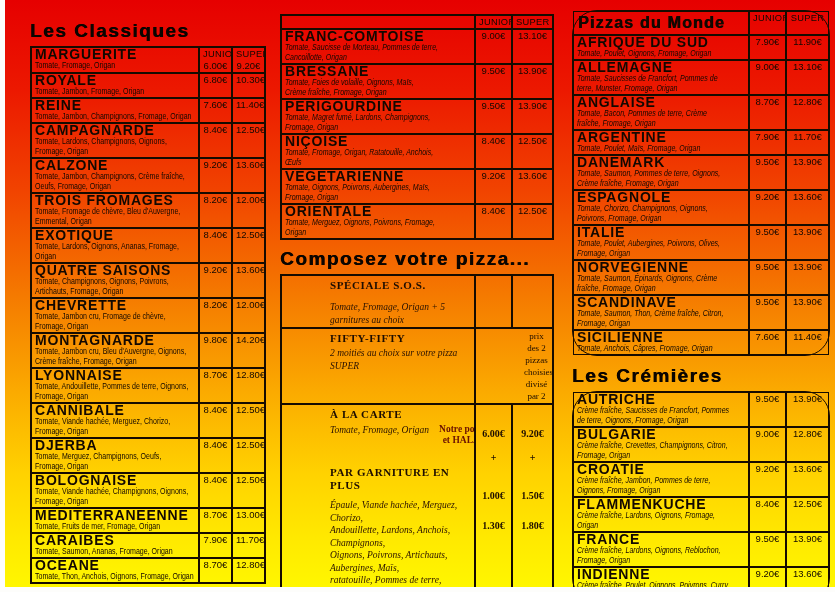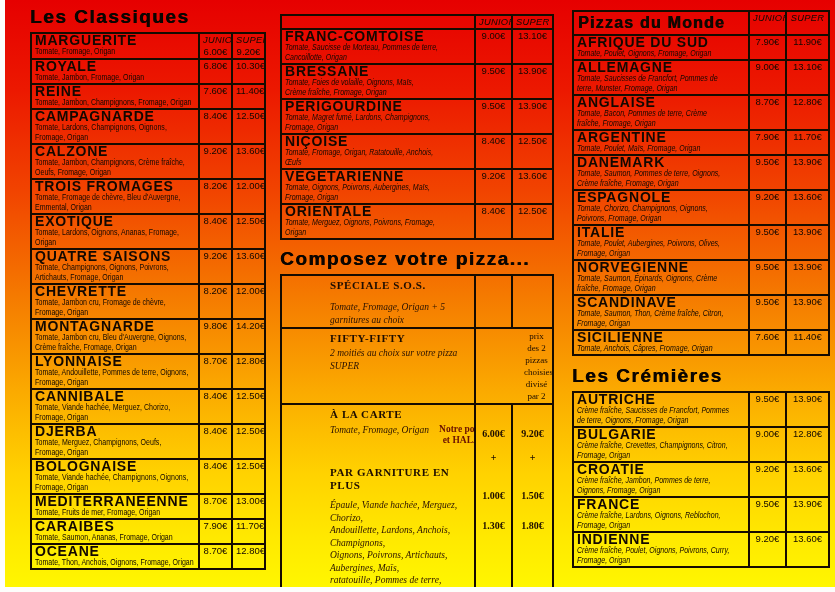--- a/index.html
+++ b/index.html
@@ -12,32 +12,32 @@
   .edge-left{left:0;top:0;width:5px;height:100%;}
   .edge-bottom{left:0;bottom:0;width:100%;height:5px;}
   .cols{position:relative;display:flex;box-sizing:border-box;padding:4px 6px 8px 30px;}
   .col{flex:none;}
   .col-left{width:234px;margin-right:16px;}
   .col-mid{width:272px;margin-right:20px;}
   .col-right{width:256px;}
   .col-mid > .menu:first-child{margin-top:10px;}
   .col-right > .menu:first-child{margin-top:6px;}
 
-  h1.fancy{font-weight:900;font-size:19px;line-height:21px;letter-spacing:1.5px;margin:2px 0 5px 0;color:#0a0500;text-shadow:0.6px 0 #0a0500;}
+  h1.fancy{font-weight:900;font-size:19px;line-height:21px;letter-spacing:1.5px;margin:16px 0 5px 0;color:#0a0500;text-shadow:0.6px 0 #0a0500;}
   .f2{font-weight:900;font-size:16px;letter-spacing:1.2px;text-shadow:0.6px 0 #0a0500;}
 
   table.menu{border-collapse:separate;border-spacing:0;table-layout:fixed;background:transparent;border:1px solid #160b00;}
   table.menu td{border:1px solid #160b00;vertical-align:top;padding:1px 3px;box-sizing:border-box;overflow:hidden;}
-  .t-left{width:234px;} .t-mid{width:272px;} .t-right{width:256px;}
+  .t-left{width:234px;} .t-mid{width:272px;} .t-right{width:256px;border-radius:25px;}
 
   .nm{font-weight:700;font-size:14px;line-height:11px;letter-spacing:0.8px;white-space:nowrap;}
   .ing{font-size:8.8px;line-height:10px;white-space:pre-line;width:125%;transform:scaleX(0.8);transform-origin:0 0;}
   .col-mid .ing,.col-right .ing{font-style:italic;}
   .pc{text-align:center;font-size:9.5px;line-height:10px;padding-top:2px;}
-  .hdr{font-size:9.3px;letter-spacing:0.3px;font-style:italic;}
+  .hdr{font-size:9.3px;letter-spacing:0.3px;}
   .nb{border-bottom:none !important;}
   .nt{border-top:none !important;}
   .hrow td{height:14px;}
   .ttl{padding:2px 4px !important;height:20px;}
 
   
   .cz .nc,.cz .pc{font-family:"Liberation Serif",serif;color:#1d0d00;padding-left:48px;}
   .cz-nm{font-family:"Liberation Serif",serif;font-weight:700;font-size:11px;line-height:13px;letter-spacing:0.6px;margin:2px 0;}
   .cz-ing{font-family:"Liberation Serif",serif;font-style:italic;font-size:9.5px;line-height:12.5px;white-space:pre-line;color:#2a1200;}
   .sp{margin-top:9px;}
@@ -539,20 +539,29 @@
   <tr>
     <td class="nc">
       <div class="nm">CROATIE</div>
       <div class="ing">Crème fraîche, Jambon, Pommes de terre,
 Oignons, Fromage, Origan</div>
     </td>
     <td class="pc">9.20€</td>
     <td class="pc">13.60€</td>
   </tr>
 
+  <tr>
+    <td class="nc">
+      <div class="nm">FLAMMENKÜCHE</div>
+      <div class="ing">Crème fraîche, Lardons, Oignons, Fromage,
+Origan</div>
+    </td>
+    <td class="pc">8.40€</td>
+    <td class="pc">12.50€</td>
+  </tr>
 
   <tr>
     <td class="nc">
       <div class="nm">FRANCE</div>
       <div class="ing">Crème fraîche, Lardons, Oignons, Reblochon,
 Fromage, Origan</div>
     </td>
     <td class="pc">9.50€</td>
     <td class="pc">13.90€</td>
   </tr>

